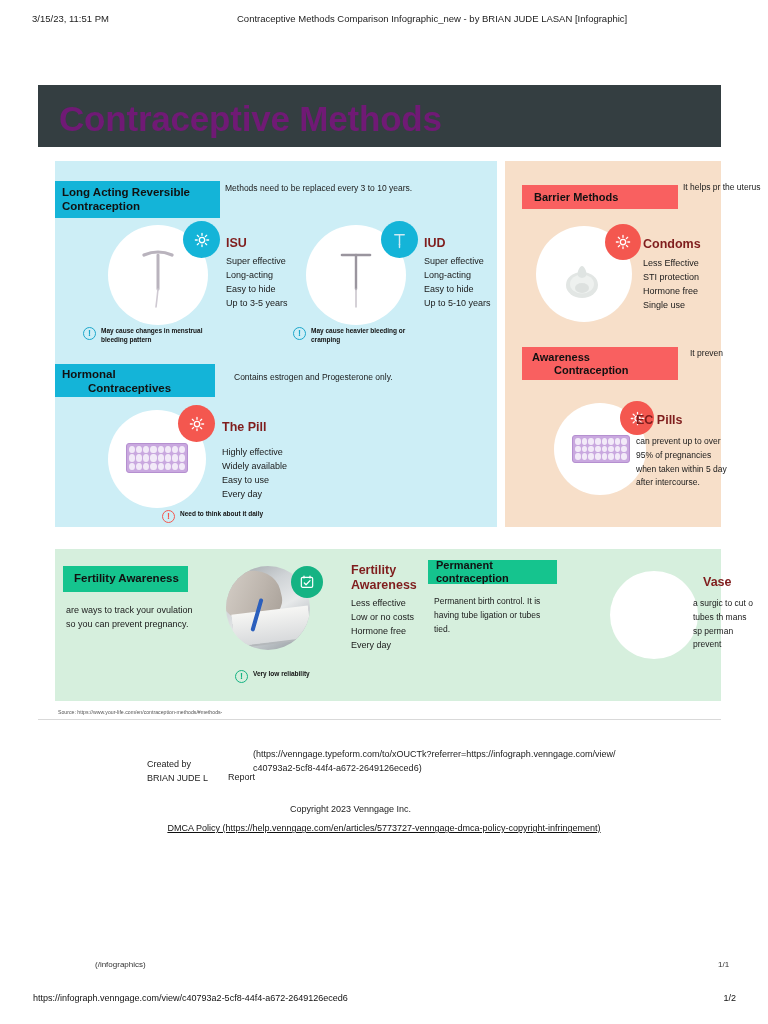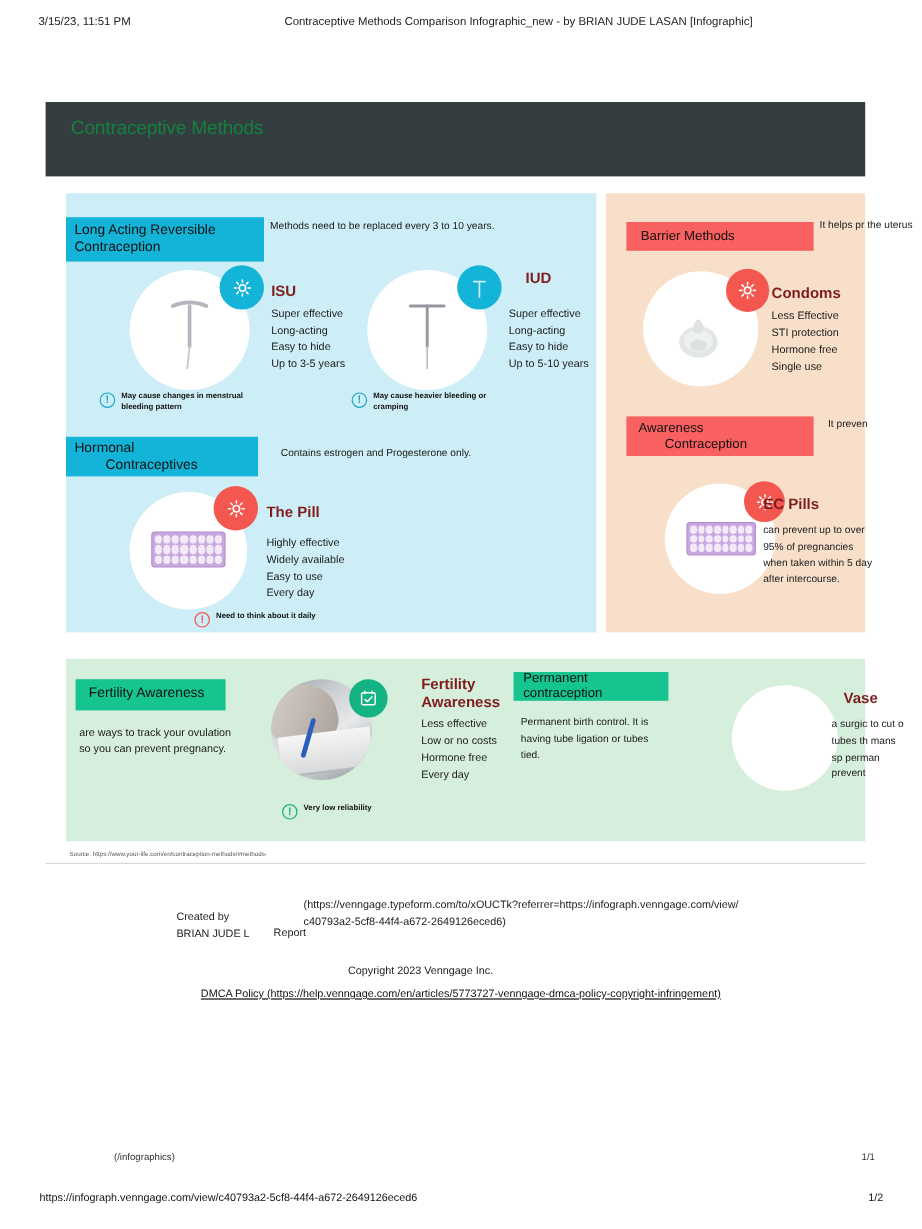--- a/index.html
+++ b/index.html
@@ -26,34 +26,34 @@
     position:absolute; left:38px; top:85px;
     width:683px; height:636px;
     background:#ffffff;
   }
   .ig-titlebar {
     position:absolute; left:0; top:0; width:683px; height:62px;
     background:#343e41;
   }
   .ig-title {
     position:absolute; left:21px; top:14px;
-    font-size:16px; font-weight:normal; color:#15803d;
+    font-size:35px; font-weight:bold; color:#701a75;
     letter-spacing:-0.2px;
   }
 
   
   .panel { position:absolute; }
   .panel-blue  { left:17px;  top:76px;  width:442px; height:366px; background:#cdeef6; }
   .panel-peach { left:467px; top:76px;  width:216px; height:366px; background:#f7dfc9; }
   .panel-green { left:17px;  top:464px; width:666px; height:152px; background:#d6efdd; }
 
   
   .badge {
     position:absolute;
-    font-weight:normal; color:#111;
+    font-weight:bold; color:#111;
     display:flex; align-items:center;
     line-height:1.18;
   }
   .badge-cyan  { background:#14b4d8; }
   .badge-red   { background:#f96060; }
   .badge-green { background:#15c48e; }
 
   .badge-larc    { left:17px; top:96px;  width:165px; height:37px; padding:5px 0 0 7px;
                    font-size:11.5px; display:block; }
   .badge-horm    { left:17px; top:279px; width:160px; height:33px; padding:4px 0 0 7px;
@@ -223,21 +223,21 @@
     </svg>
     <div class="icon-badge ic-cyan" style="left:343px;top:136px;width:37px;height:37px;">
       <svg width="17" height="19" viewBox="0 0 20 24">
           <g stroke="#cfeaf4" stroke-width="1.8" fill="none" stroke-linecap="round">
             <path d="M4 6 L16 6"></path>
             <path d="M10 6 L10 18"></path>
             <path d="M10 18 L10 22"></path>
           </g>
         </svg>
     </div>
-    <div class="m-title" style="left:386px;top:140px;margin-left:14px;">IUD</div>
+    <div class="m-title" style="left:386px;top:151px;">IUD</div>
     <div class="m-list" style="left:386px;top:170px;">
       <div>Super effective</div>
       <div>Long-acting</div>
       <div>Easy to hide</div>
       <div>Up to 5-10 years</div>
     </div>
     <div class="warn w-cyan" style="left:255px;top:242px;width:140px;">
       <span class="warn-ico">!</span>
       <span class="warn-txt">May cause heavier bleeding or cramping</span>
     </div>

